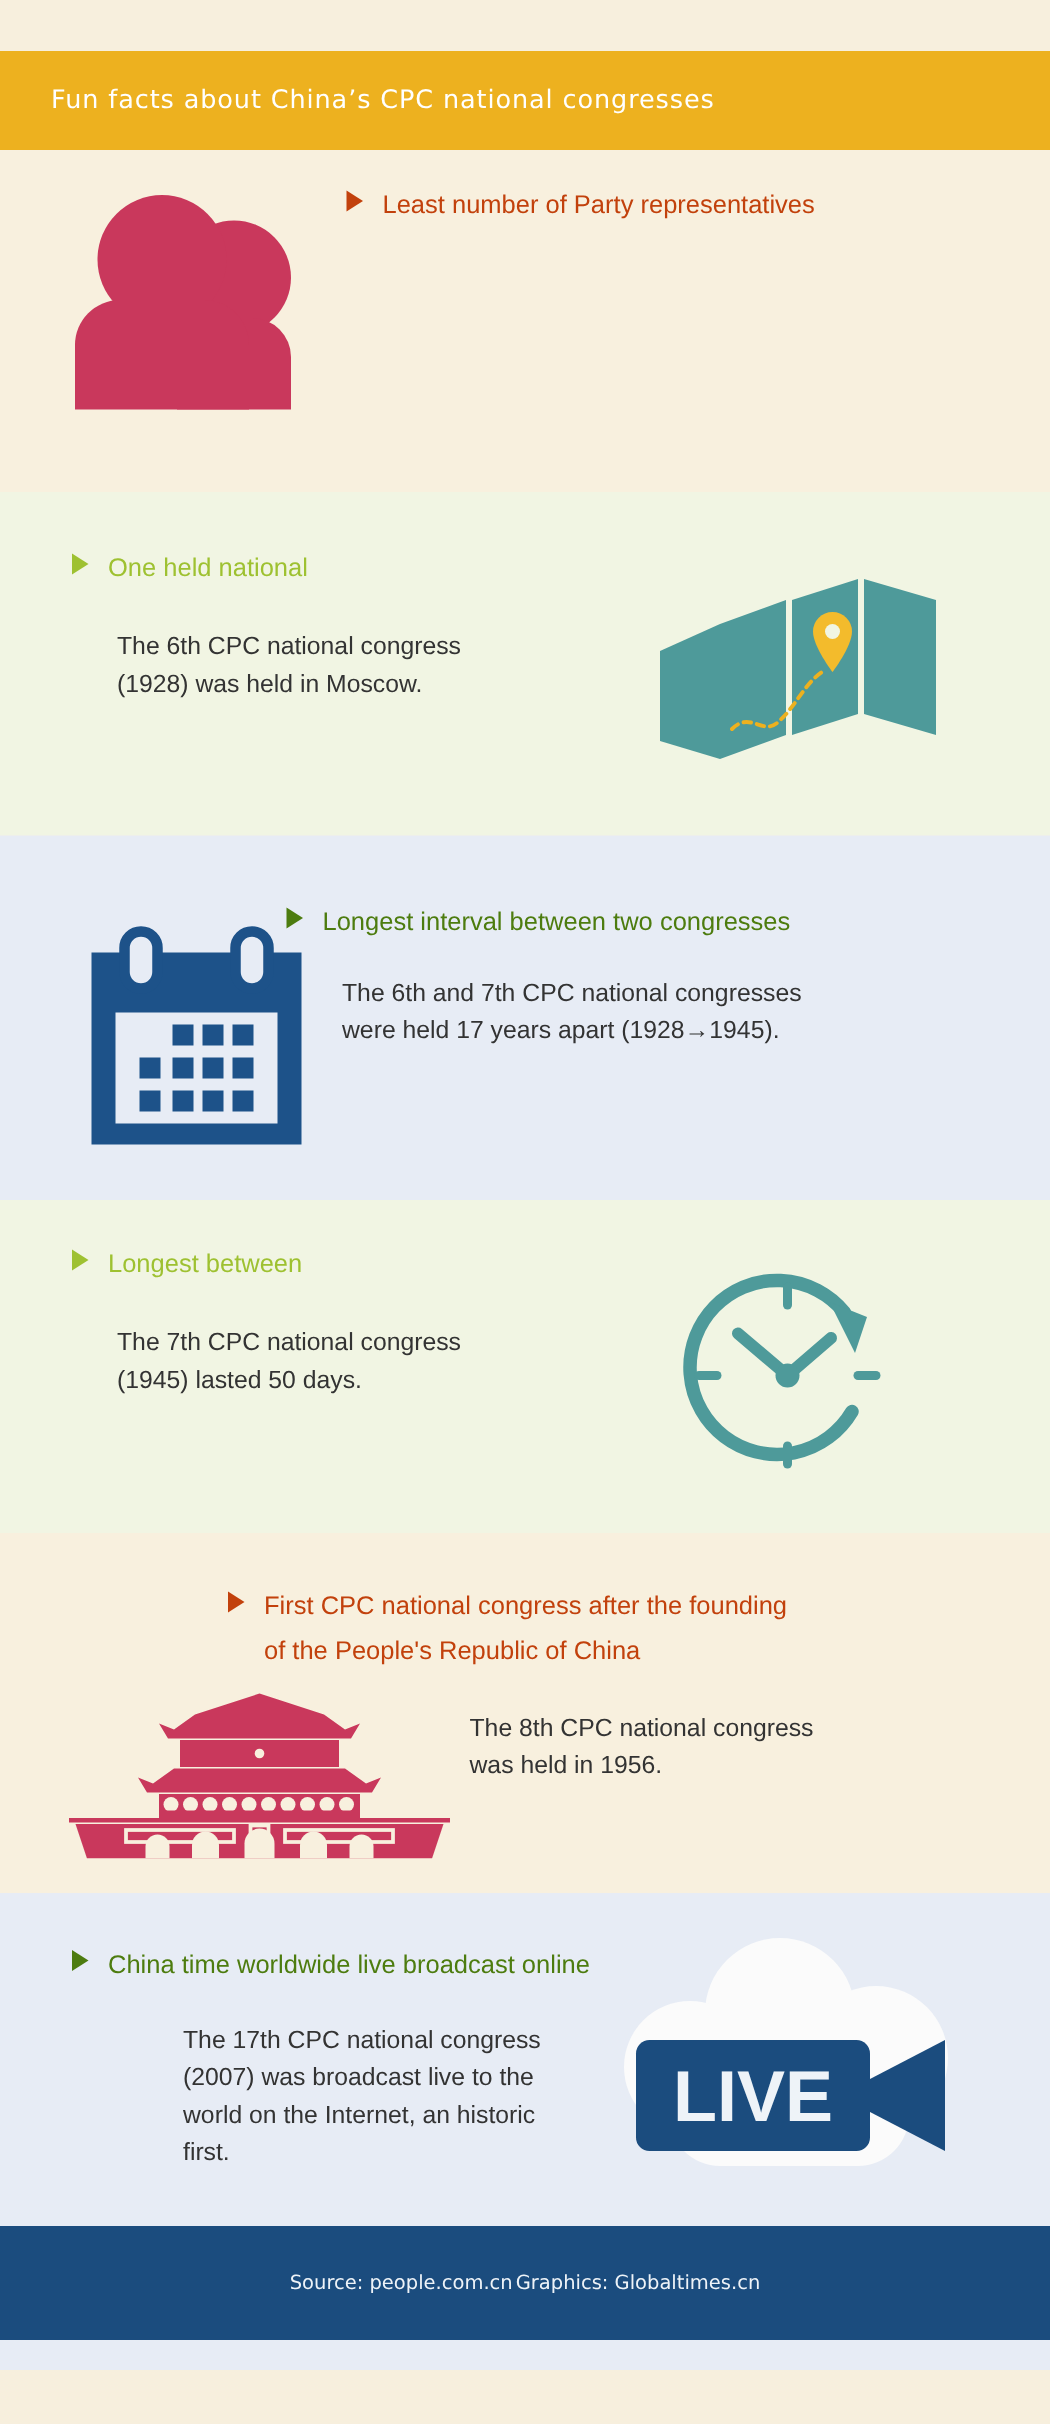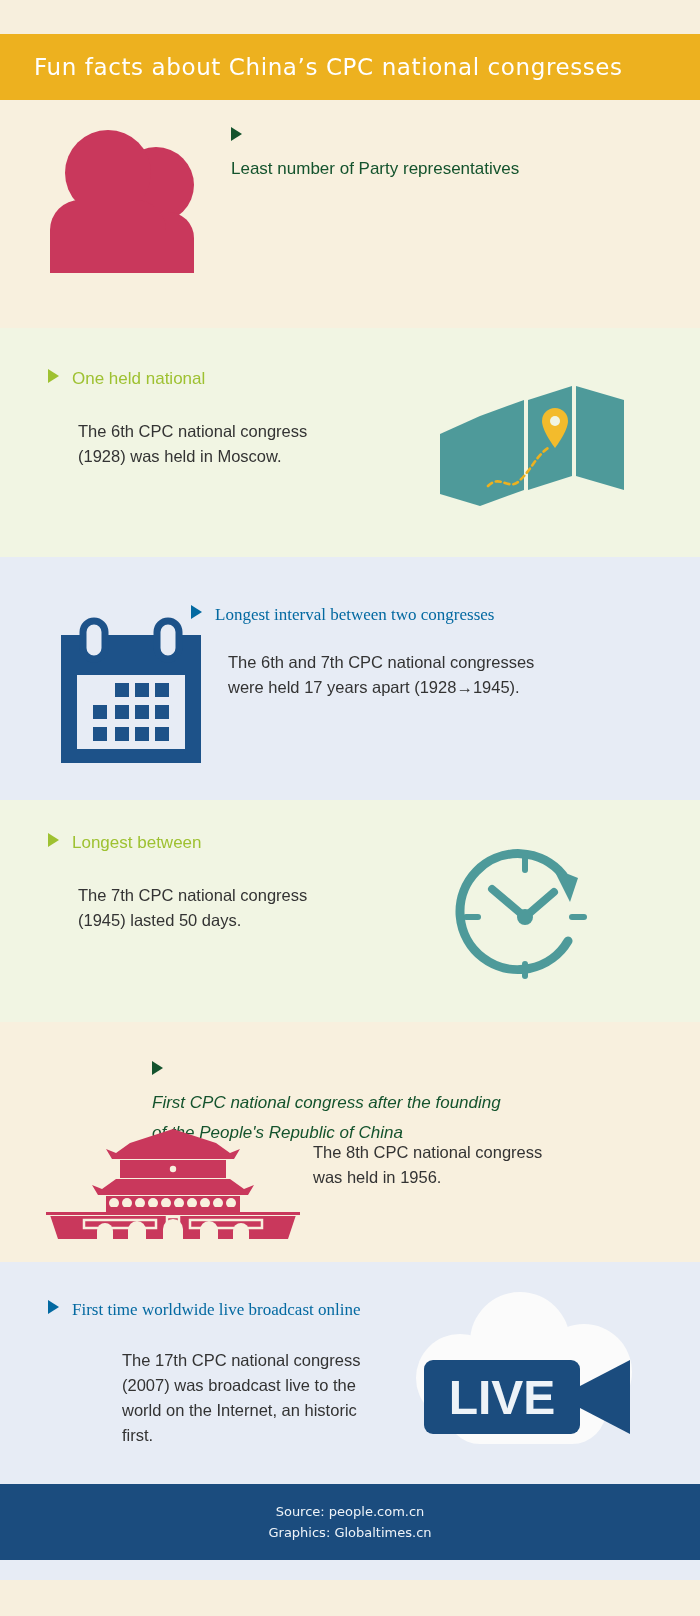--- a/index.html
+++ b/index.html
@@ -23,21 +23,21 @@
   .title-bar {
     height: 66px;
     background: #edb11f;
     display: flex;
     align-items: center;
     padding-left: 34px;
     box-sizing: border-box;
   }
   .title-bar .title-text {
     color: #ffffff;
-    font-size: 23px;
+    font-size: 17px;
     letter-spacing: 0.6px;
     font-family: "DejaVu Sans", sans-serif;
     font-weight: normal;
   }
 
   
   .section {
     position: relative;
     box-sizing: border-box;
     overflow: hidden;
@@ -65,30 +65,30 @@
     line-height: 30px;
     white-space: pre-line;
   }
   .body-text {
     position: absolute;
     font-size: 16.5px;
     line-height: 25px;
     color: #333333;
     white-space: pre-line;
   }
-  .gold  { color: #14532d; flex-direction: column; }
+  .gold  { color: #c2410c; }
   .green { color: #9ec131; }
-  .blue  { color: #0369a1; font-family: Liberation Serif, serif; }
+  .blue  { color: #4d7c0f; }
 
   
   .footer {
     background: #1b4c7e;
     height: 76px;
     display: flex;
-    flex-direction: column;
+    flex-direction: row;
     align-items: center;
     justify-content: center;
     gap: 2px;
   }
   .footer div {
     color: #eef3f8;
     font-size: 13px;
     font-family: "DejaVu Sans", sans-serif;
     line-height: 19px;
   }
@@ -187,21 +187,21 @@
         <line x1="16" y1="75" x2="28" y2="75" stroke="#4e9a9a" stroke-width="6" stroke-linecap="round"></line>
         <line x1="122" y1="75" x2="134" y2="75" stroke="#4e9a9a" stroke-width="6" stroke-linecap="round"></line>
         <line x1="75" y1="75" x2="42" y2="47" stroke="#4e9a9a" stroke-width="8" stroke-linecap="round"></line>
         <line x1="75" y1="75" x2="104" y2="50" stroke="#4e9a9a" stroke-width="8" stroke-linecap="round"></line>
         <circle cx="75" cy="75" r="8" fill="#4e9a9a"></circle>
       </svg>
     </div>
   </div>
 
   <div class="section sec-cream" style="height:240px">
-    <div class="head gold" style="left:152px; top:34px;font-style:italic;">
+    <div class="head gold" style="left:152px; top:34px;">
       <span class="tri"></span>
       <span class="head-text">First CPC national congress after the founding
 of the People's Republic of China</span>
     </div>
     <div class="icon-abs" style="left:44px; top:105px;">
       <svg width="258" height="112" viewBox="0 0 258 112">
 
         <path d="M129 2 L172 16 L186 26 L196 22 L190 32 L68 32 L62 22 L72 26 L86 16 Z" fill="#c9385c"></path>
 
         <rect x="76" y="33" width="106" height="18" fill="#c9385c"></rect>
@@ -254,21 +254,21 @@
           <circle cx="186" cy="86" r="48"></circle>
           <rect x="48" y="84" width="160" height="74" rx="34"></rect>
         </g>
         <rect x="26" y="74" width="156" height="74" rx="9" fill="#1b4c7e"></rect>
         <path d="M182 100 L232 74 L232 148 L182 122 Z" fill="#1b4c7e"></path>
         <text x="104" y="128" font-family="'Liberation Sans', sans-serif" font-size="48" font-weight="bold" fill="#eef3f8" text-anchor="middle">LIVE</text>
       </svg>
     </div>
     <div class="head blue" style="left:48px; top:33px;">
       <span class="tri"></span>
-      <span class="head-text">First time worldwide live broadcast online</span>
+      <span class="head-text">China time worldwide live broadcast online</span>
     </div>
     <div class="body-text" style="left:78px; top:86px; width:320px;margin-left:44px;">The 17th CPC national congress
 (2007) was broadcast live to the
 world on the Internet, an historic
 first.</div>
   </div>
 
   <div class="footer">
     <div>Source: people.com.cn</div>
     <div>Graphics: Globaltimes.cn</div>

